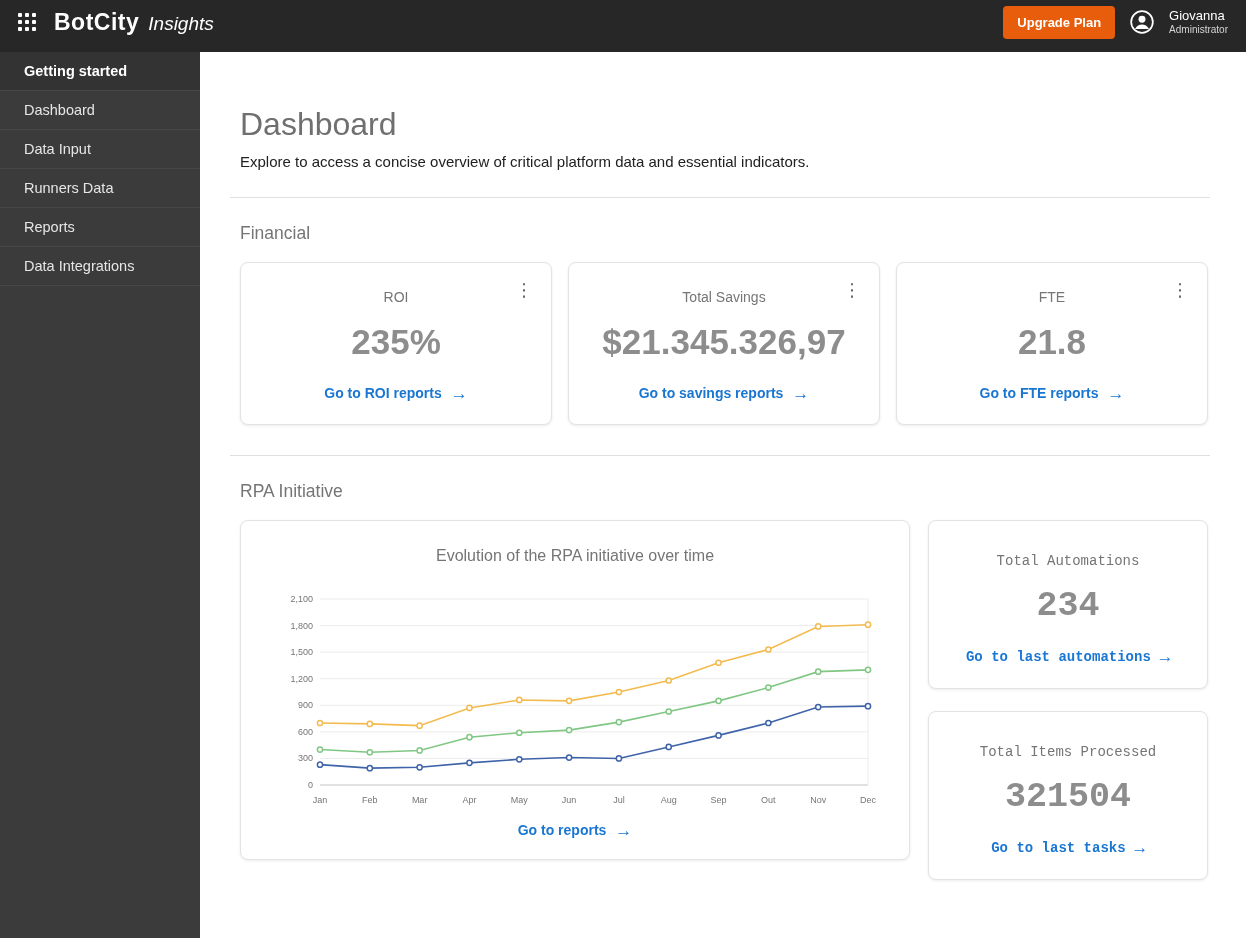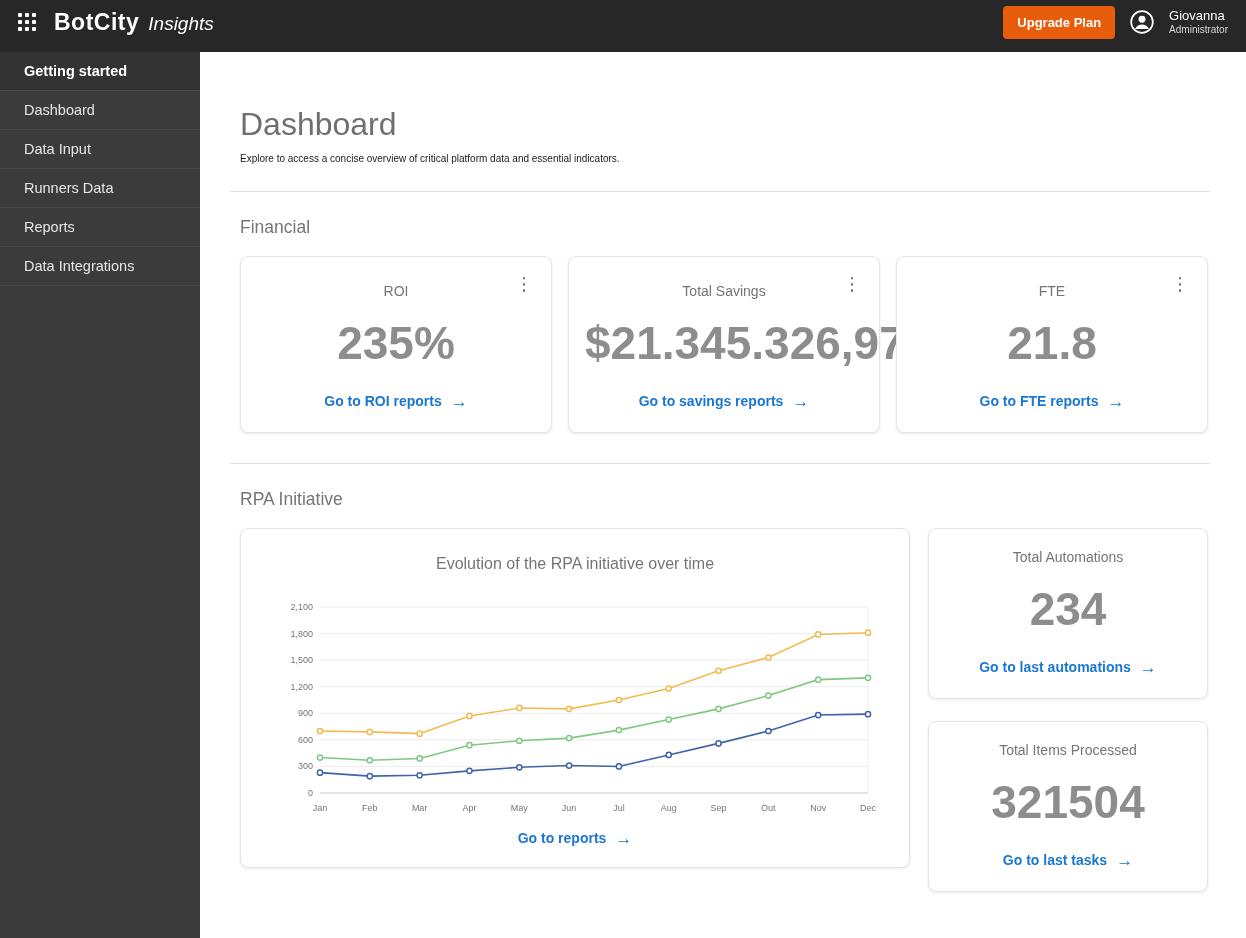--- a/index.html
+++ b/index.html
@@ -28,45 +28,45 @@
   
   .layout { display:flex; height:886px; }
   .sidebar { width:200px; background:#3b3b3b; flex-shrink:0; }
   .side-item { padding:11px 24px; font-size:14.5px; color:#e6e6e6;
     border-bottom:1px solid #474747; cursor:pointer; }
   .side-item.active { font-weight:700; color:#fff; background:#333333; }
   .main { flex:1; padding:0 36px 0 40px; overflow:hidden; }
 
   
   .page-title { margin-top:54px; font-size:32px; font-weight:400; color:#6f6f6f; }
-  .page-subtitle { margin-top:10px; font-size:10px; color:#212121; }
+  .page-subtitle { margin-top:10px; font-size:15px; color:#212121; }
   .divider { border:none; border-top:1px solid #e0e0e0; margin:27px 0 0 -10px; }
   .section-heading { font-size:17.5px; font-weight:500; color:#757575; margin:25px 0 18px; }
 
   
   .cards-row { display:flex; gap:16px; }
   .card { border:1px solid #e3e3e3; border-radius:8px; background:#fff;
     box-shadow:0 1px 3px rgba(0,0,0,0.08); position:relative; text-align:center; }
   .metric-card { width:312px; padding:26px 16px 22px; }
   .card-title { font-size:14px; color:#757575; }
-  .card-value { font-size:46px; font-weight:700; color:#8d8d8d; margin:17px 0 22px; }
+  .card-value { font-size:35px; font-weight:700; color:#8d8d8d; margin:17px 0 22px; }
   .card-link { display:inline-flex; align-items:center; gap:9px; color:#1976d2;
     font-weight:700; font-size:14px; cursor:pointer; }
   .arrow-icon { font-size:17px; line-height:1; font-weight:700; }
   .kebab { position:absolute; top:16px; right:14px; color:#5f5f5f; font-size:18px;
     line-height:1; cursor:pointer; padding:2px 4px; }
 
   
   .rpa-row { display:flex; gap:18px; align-items:flex-start; }
   .chart-card { width:670px; padding:26px 10px 20px; }
   .chart-title { font-size:16px; color:#757575; }
   .chart-svg { display:block; margin:24px auto 10px; }
   .tick { font-size:9px; fill:#757575; font-family:"Liberation Sans", sans-serif; }
   .right-col { display:flex; flex-direction:column; gap:22px; width:280px; }
-  .right-card { padding:20px 14px 22px; }
+  .right-card { padding:32px 14px 22px;font-family:Liberation Mono, monospace; }
 </style>
 </head>
 <body>
 
 <header class="topbar">
   <div class="topbar-left">
     <div class="apps-grid">
       <span></span>
         <span></span>
         <span></span>

